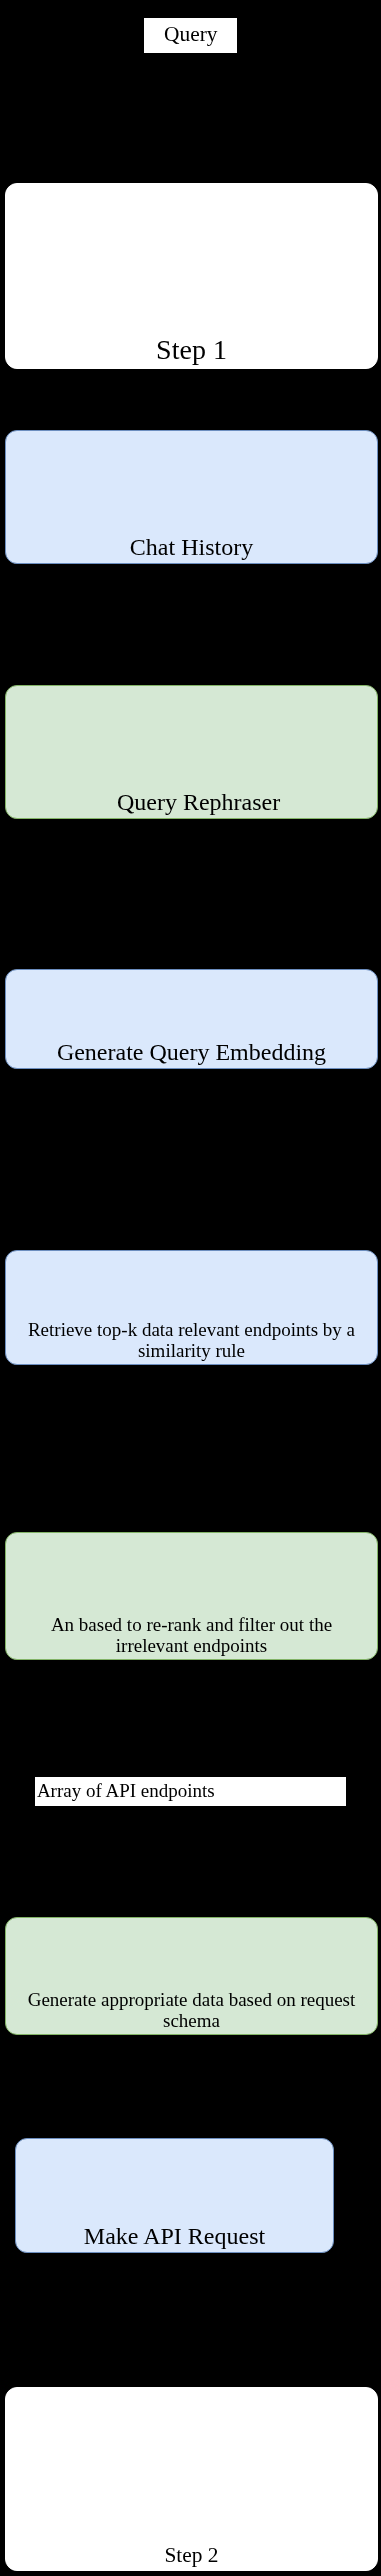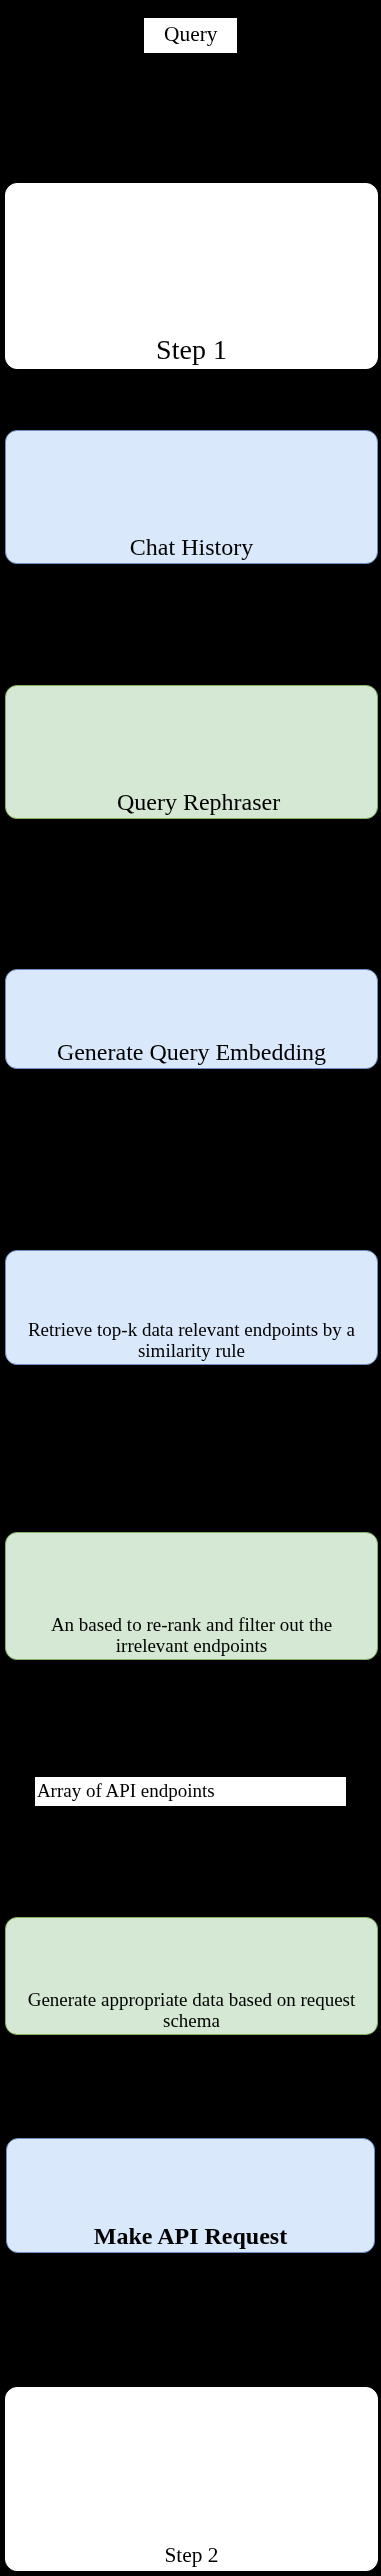--- a/index.html
+++ b/index.html
@@ -98,21 +98,21 @@
   </div>
 
   <div class="edge-label fs-sm" style="left:35px; top:1777px; width:311px; height:29px; display:flex; align-items:center; justify-content:center;">
     <span class="label-txt">Array of API endpoints</span>
   </div>
 
   <div class="node node-green fs-sm" style="left:5px; top:1879px; width:373px; height:118px;margin-top:38px;">
     <span class="label-txt">Generate appropriate data based on request schema</span>
   </div>
 
-  <div class="node node-blue fs-lg" style="left:6px; top:2138px; width:369px; height:115px;font-weight:bold;">
+  <div class="node node-blue fs-lg" style="left:15px; top:2138px; width:319px; height:115px;">
     <span class="label-txt">Make API Request</span>
   </div>
 
   <div class="node node-white fs-md" style="left:5px; top:2387px; width:373px; height:184px;">
     <span class="label-txt">Step 2</span>
   </div>
 
 </div>
 
 

